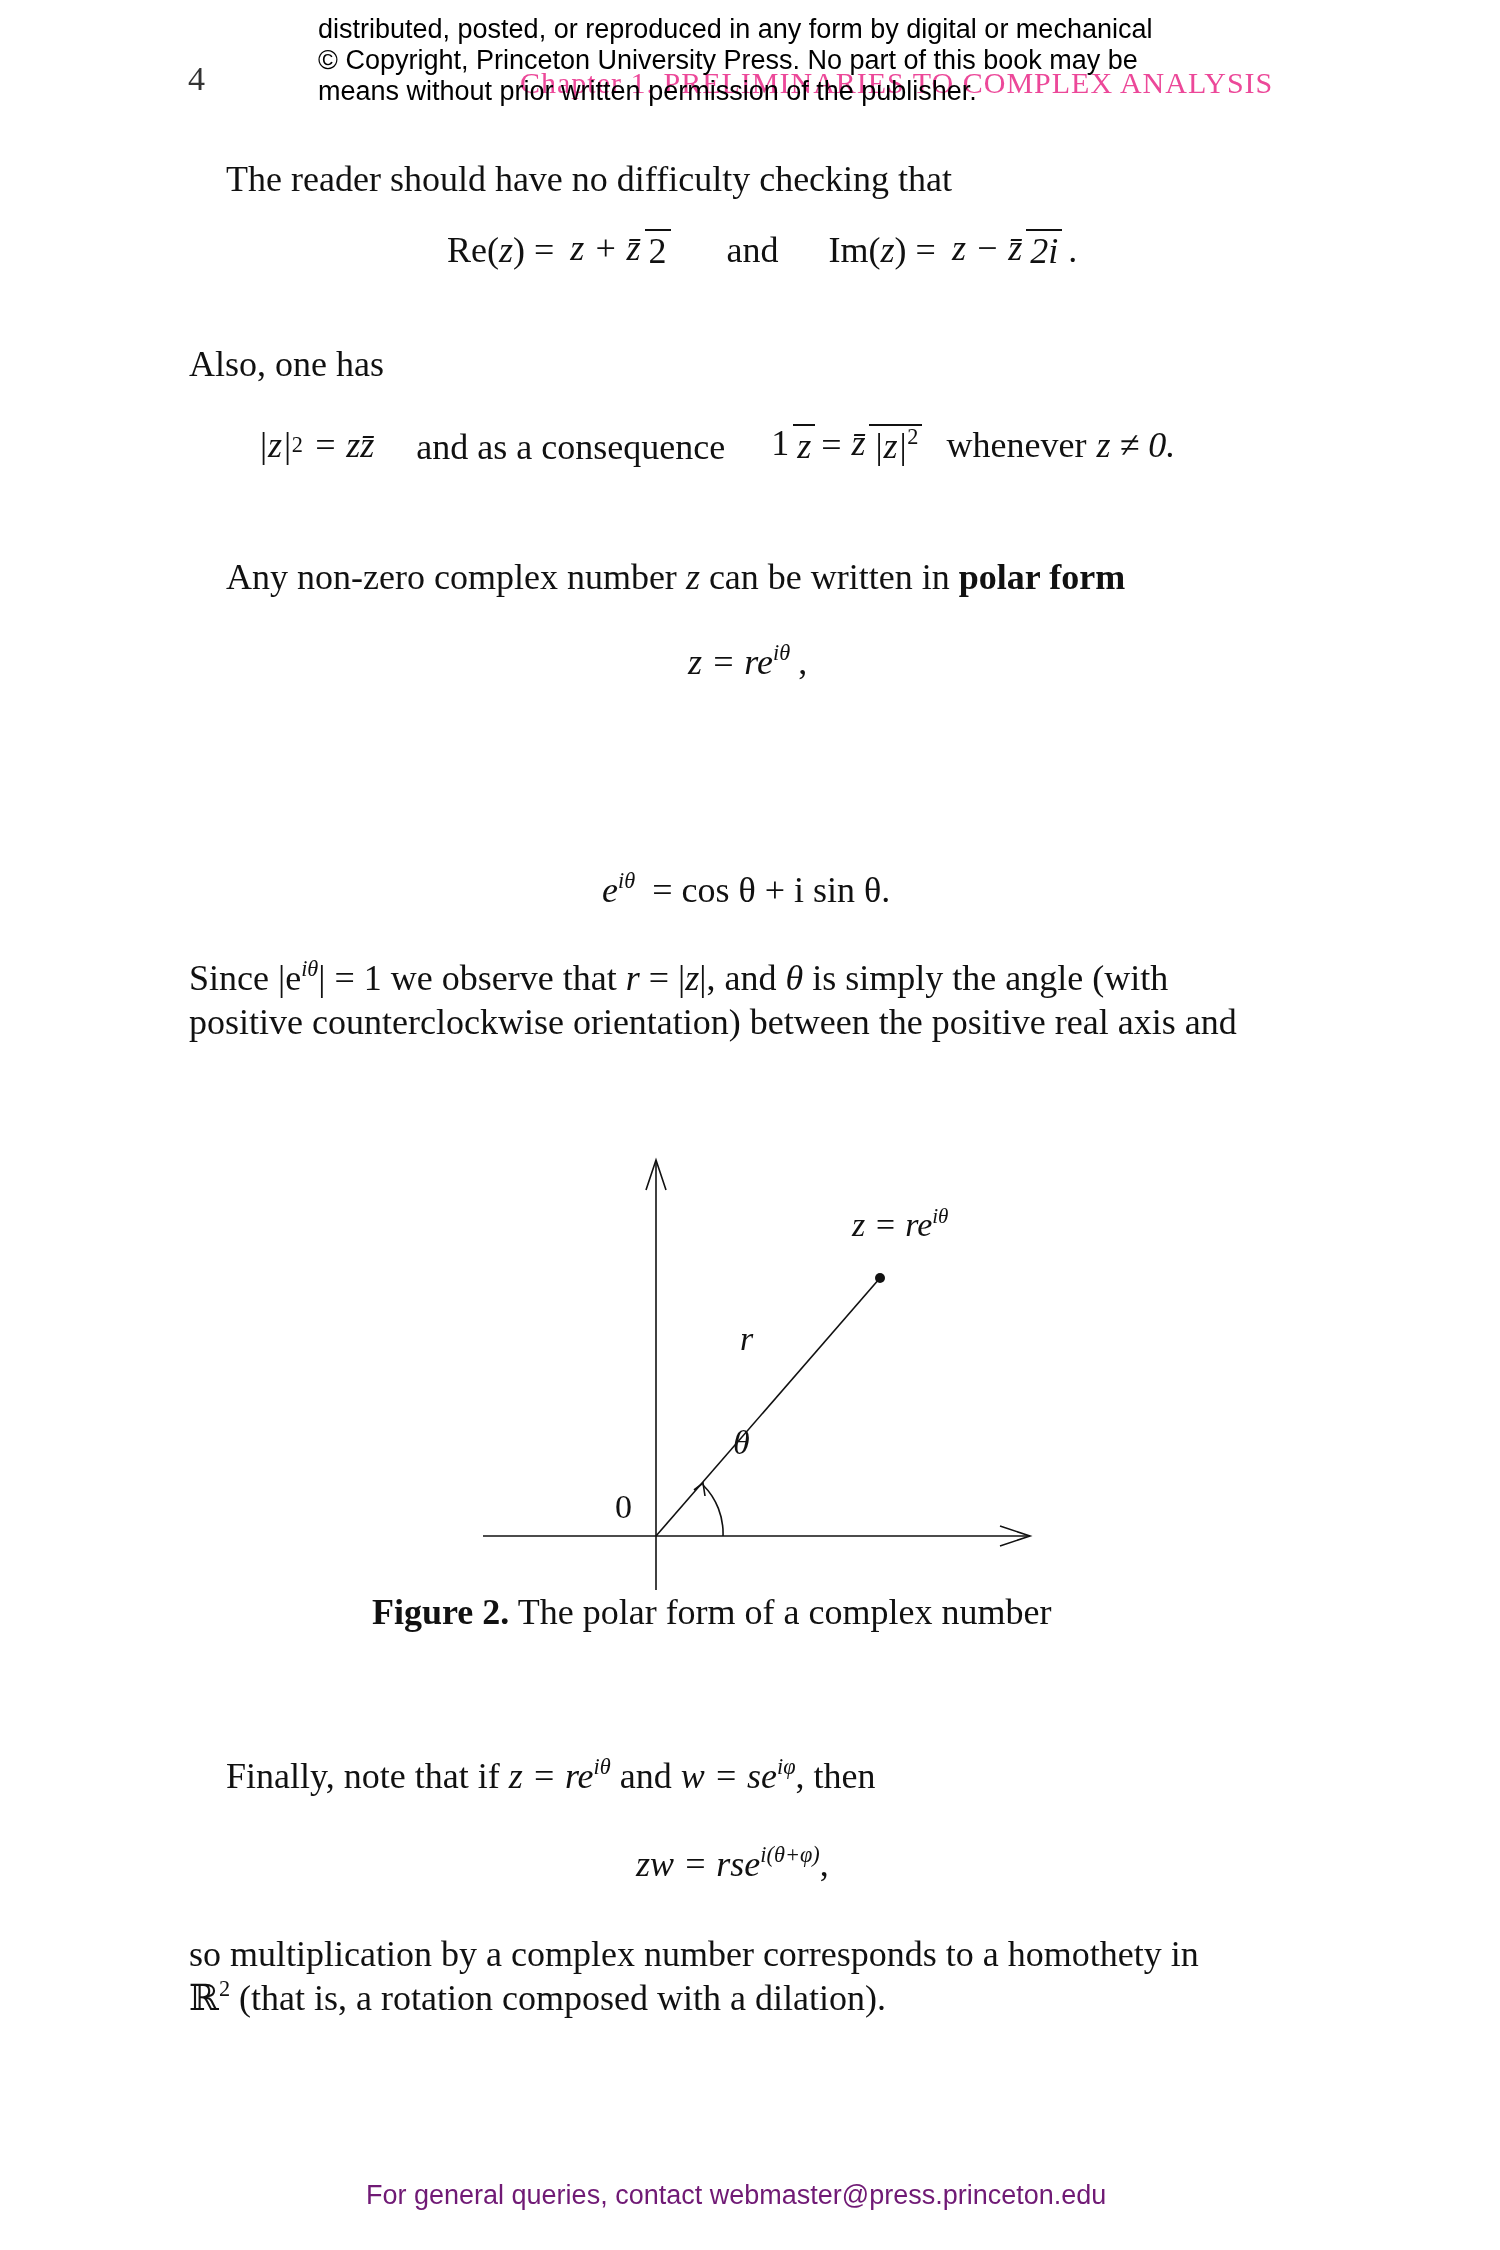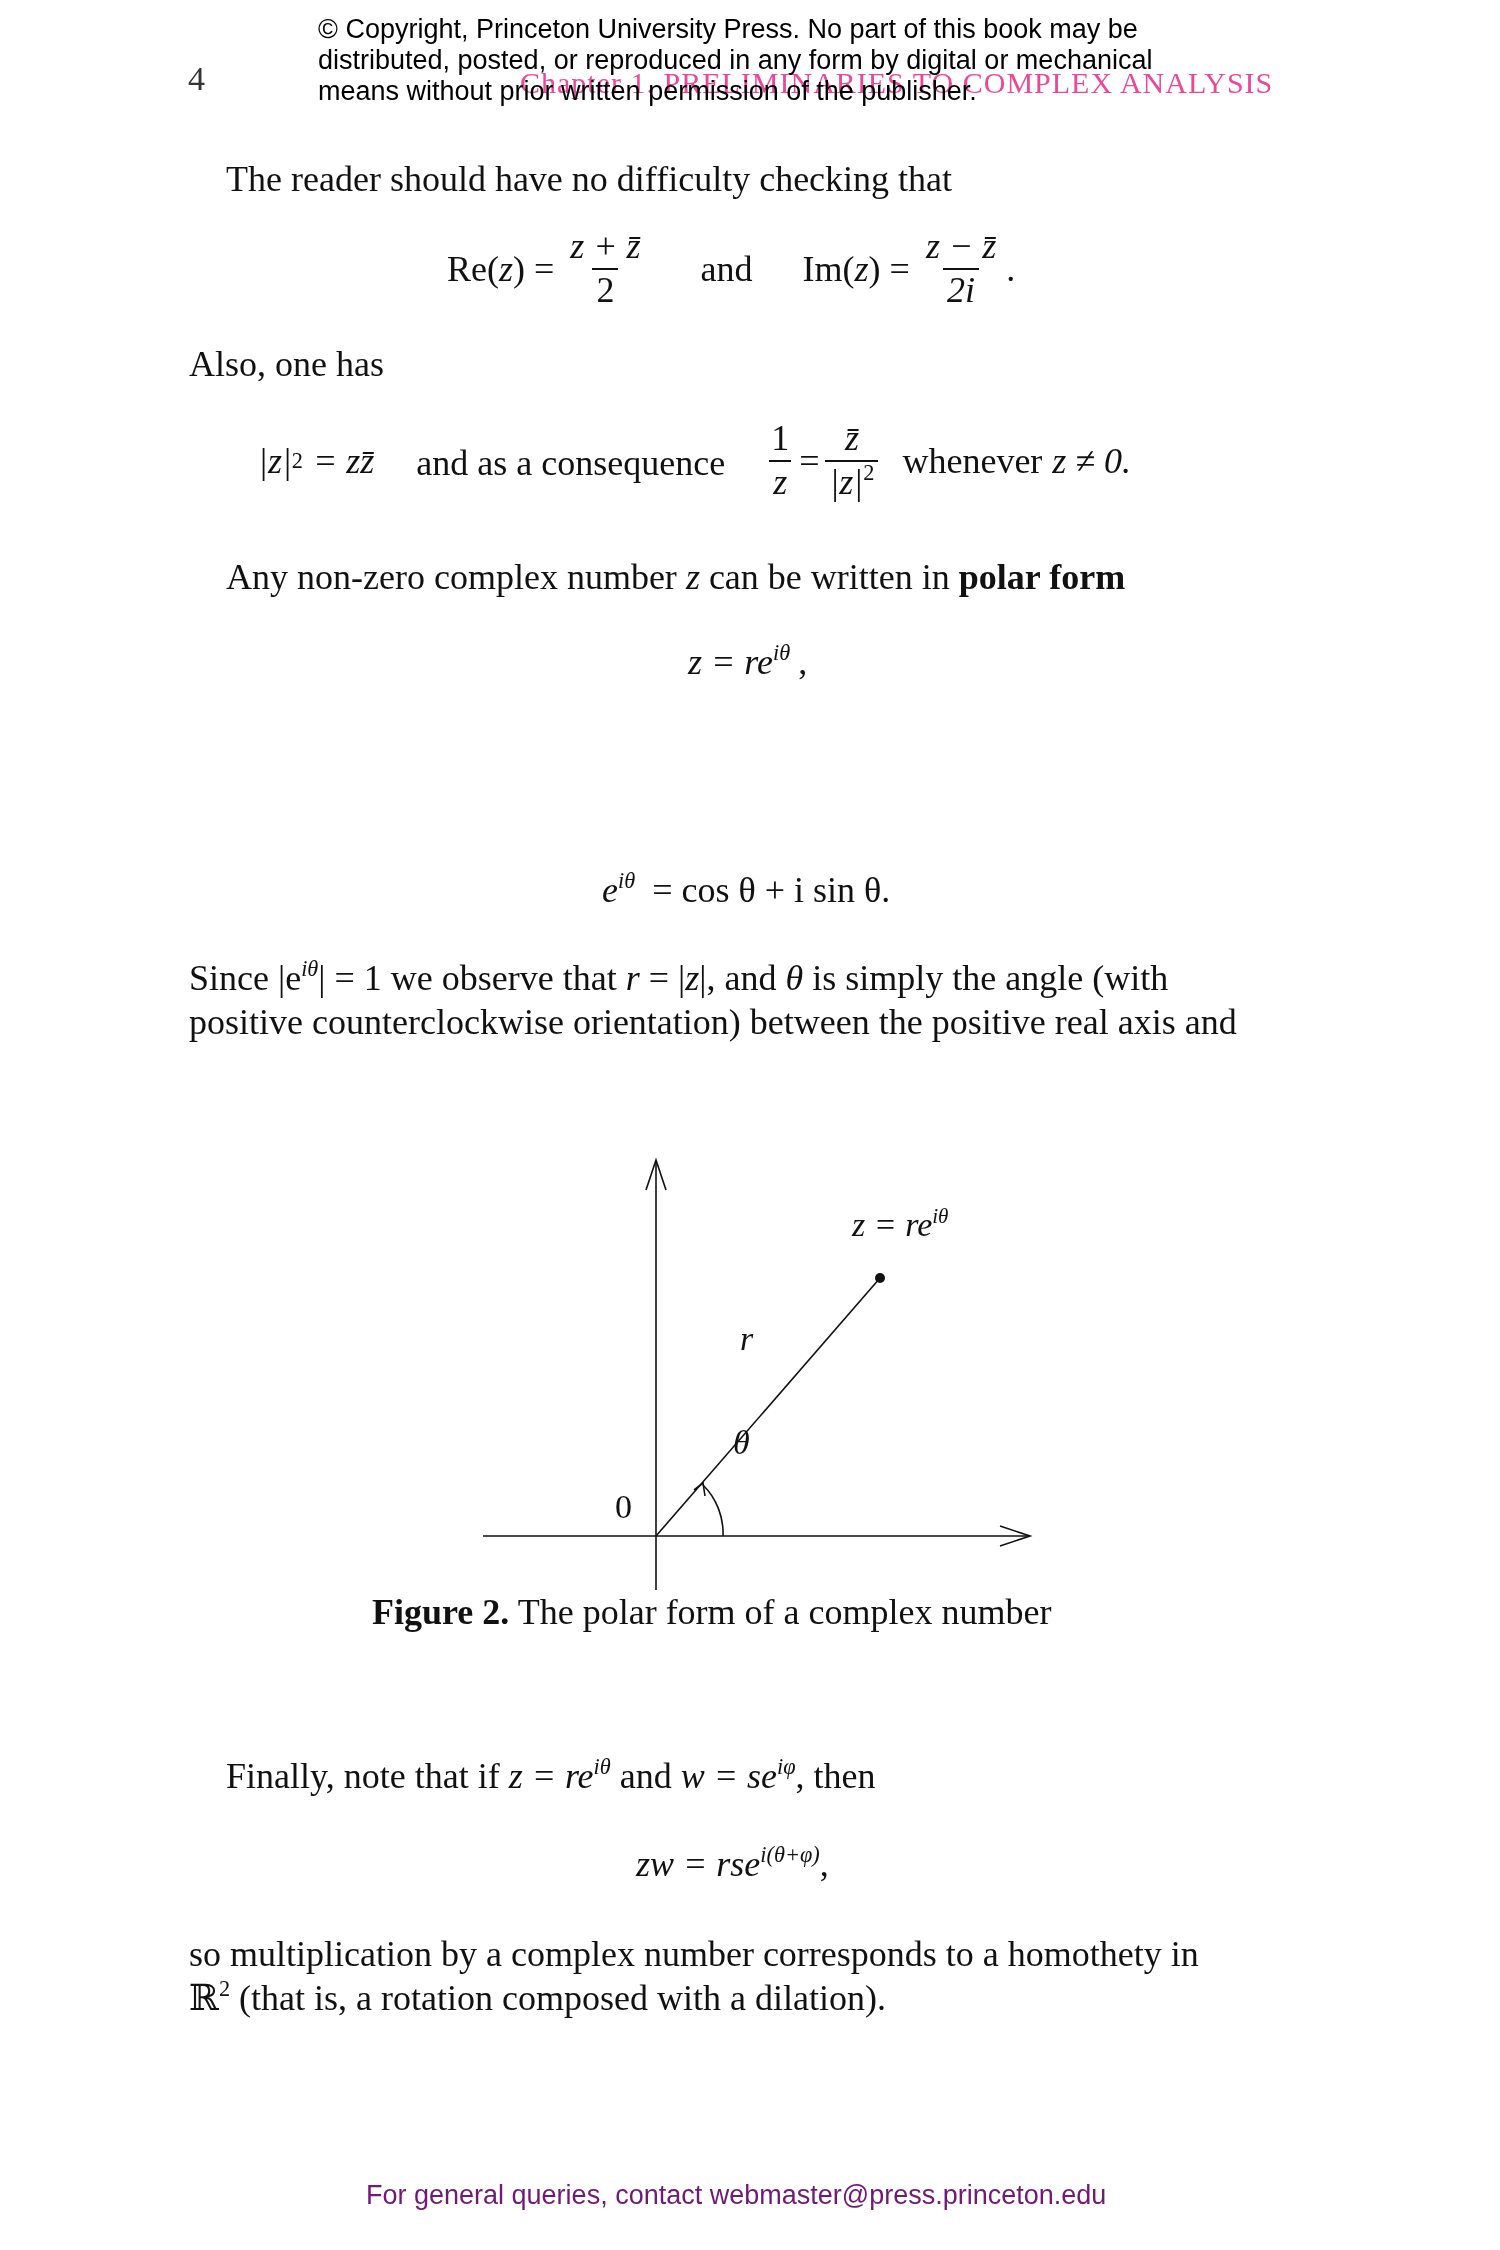--- a/index.html
+++ b/index.html
@@ -5,38 +5,38 @@
   html, body { margin:0; padding:0; background:#ffffff; }
   body { width:1500px; height:2250px; position:relative; overflow:hidden;
          font-family:"Liberation Serif", "DejaVu Serif", serif; color:#111; }
   .abs { position:absolute; white-space:nowrap; }
   .serif { font-family:"Liberation Serif", "DejaVu Serif", serif; }
   .sans { font-family:"Liberation Sans", "DejaVu Sans", sans-serif; }
   .body-text { font-size:36px; line-height:44px; }
   .i { font-style:italic; }
   .b { font-weight:bold; }
   sup { font-size:0.62em; vertical-align:0.62em; line-height:0; }
-  .frac { display:inline-flex; flex-direction:column; align-items:center; vertical-align:middle; margin:0 6px; }
+  .frac { display:inline-flex; flex-direction:row; align-items:center; vertical-align:middle; margin:0 6px; }
   .frac .num { padding:0 4px 2px; line-height:1.05; }
   .frac .den { padding:2px 4px 0; line-height:1.05; border-top:2.5px solid #111; }
   .header-copyright { font-size:27px; line-height:31px; color:#000; }
   .running-head { font-size:30px; letter-spacing:1px; color:#ec4899; }
   .page-num { font-size:34px; color:#333; }
   .caption { font-size:36px; }
   .footer { font-size:27px; color:#701a75; }
   .fig-label { font-size:34px; font-style:italic; }
 </style>
 </head>
 <body>
 
 <div class="abs page-num serif" style="left:188px; top:60px;">4</div>
 <div class="abs running-head serif" style="left:520px; top:66px;">Chapter 1. PRELIMINARIES TO COMPLEX ANALYSIS</div>
 <div class="abs header-copyright sans" style="left:318px; top:14px;">
+  <div>distributed, posted, or reproduced in any form by digital or mechanical</div>
   <div>© Copyright, Princeton University Press. No part of this book may be</div>
-  <div>distributed, posted, or reproduced in any form by digital or mechanical</div>
   <div>means without prior written permission of the publisher.</div>
 </div>
 
 <div class="abs body-text" style="left:226px; top:140px;margin-top:17px;">The reader should have no difficulty checking that</div>
 
 <div class="abs body-text" style="left:447px; top:228px; display:flex; align-items:center;">
   <span>Re(</span>
     <span class="i">z</span>
     <span style="margin-right:6px;">) =</span>
   <span class="frac">

